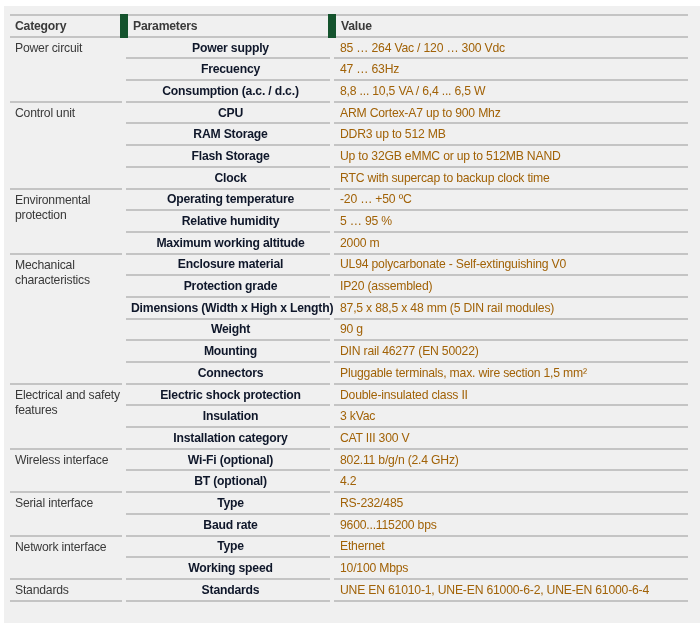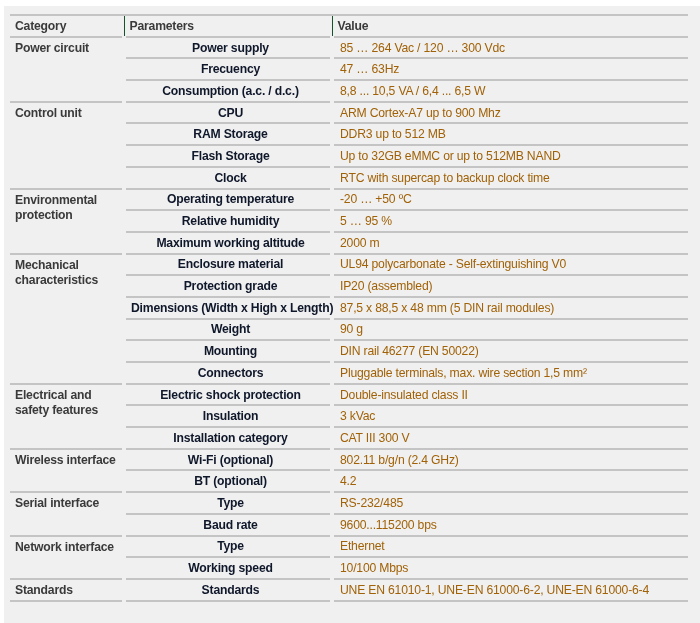--- a/index.html
+++ b/index.html
@@ -22,28 +22,28 @@
   .spec-table col.c3 { width: 356px; }
   .spec-table td, .spec-table th {
     height: 21.7px; padding: 0 0 0 5px; vertical-align: middle;
     text-align: left; white-space: nowrap; box-sizing: border-box;
   }
   .spec-table th { font-weight: bold; color: #3a3a3a; border-top: 2px solid #c4c4c4; border-bottom: 2px solid #c4c4c4; }
   .spec-table tr.group-start td { border-top: 2px solid #c4c4c4; }
   .spec-table tr.row td.param, .spec-table tr.row td.value { border-top: 2px solid #c4c4c4; }
   .spec-table tr.last td { border-bottom: 2px solid #c4c4c4; }
   .spec-table td.cat {
-    font-weight: bold; vertical-align: top; padding-top: 3px; line-height: 15px;
+    font-weight: normal; vertical-align: top; padding-top: 3px; line-height: 15px;
     white-space: normal; border-top: 2px solid #c4c4c4;
   }
   .spec-table td.param { font-weight: bold; color: #0f172a; padding-left: 5px; text-align: center; }
   .spec-table td.value { font-weight: normal; color: #a16207; padding-left: 6px; }
   .spec-table td.param { border-left: 4px solid #f0f0f0; }
   .spec-table td.value { border-left: 4px solid #f0f0f0; }
-  .spec-table th.h2, .spec-table th.h3 { border-left: 1px solid #14532d; }
+  .spec-table th.h2, .spec-table th.h3 { border-left: 8px solid #14532d; }
 </style>
 </head>
 <body>
 
 <div class="panel"></div>
 
 <table class="spec-table">
   <colgroup>
       <col class="c1">
       <col class="c2">

